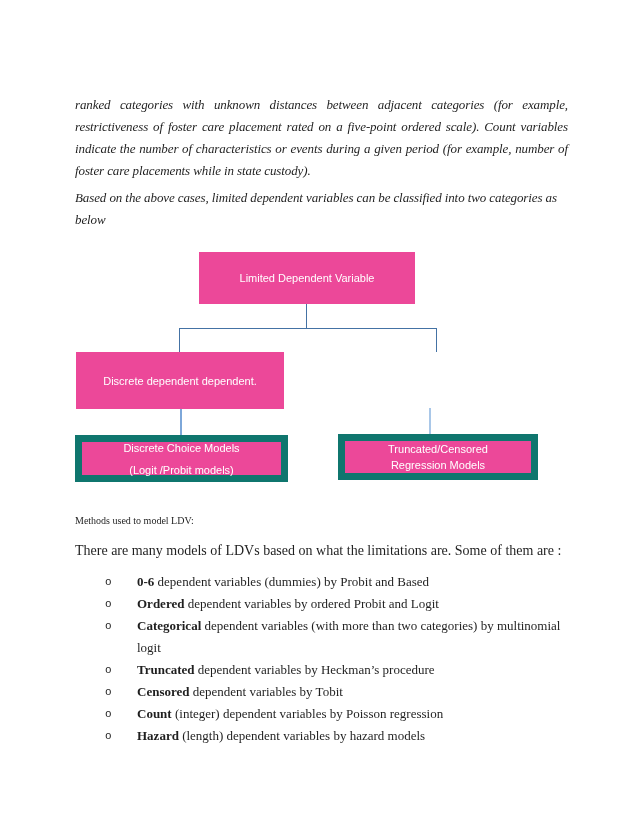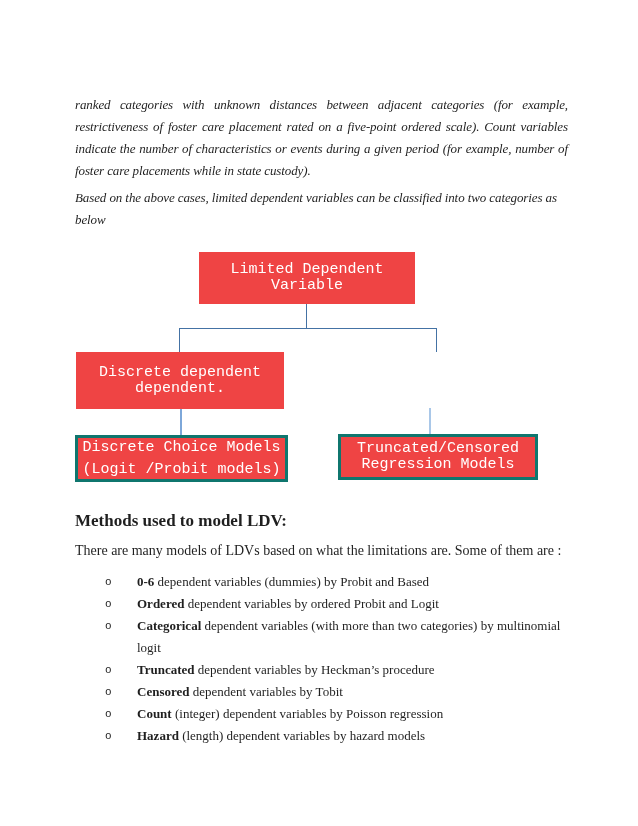--- a/index.html
+++ b/index.html
@@ -14,51 +14,51 @@
   .text-top{padding:94px 70px 0 75px;font-style:italic;}
   .text-bottom{padding:0 70px 0 75px;}
   .para{
     font-size:13px;line-height:22px;
     text-align:justify;
     margin:0 0 5px 0;
     letter-spacing:-0.1px;
   }
   .para.single{text-align:left;}
   .doc-heading{
-    font-size:17px;line-height:22px;font-weight:bold;
+    font-size:10px;line-height:22px;font-weight:normal;
     margin:0 0 0 0;
   }
   .intro{font-size:14px;line-height:22px;margin:8px 0 0 0;}
   ul.ldv-list{list-style:none;margin:9px 0 0 0;padding:0;}
   ul.ldv-list li{
     position:relative;
     font-size:13px;line-height:22px;
     padding-left:62px;
   }
   ul.ldv-list li .bullet{
     position:absolute;left:30px;top:0;
     font-family:"Liberation Mono", monospace;
     font-size:11px;line-height:22px;color:#1f1f1f;
   }
   ul.ldv-list li b{font-weight:bold;}
 
   
   .diagram{position:relative;width:638px;height:274px;}
   .node{
     position:absolute;
-    background:#ef4444;
+    background:#ec4899;
     color:#ffffff;
-    font-family:Liberation Mono, monospace;
-    font-size:15px;line-height:16px;
+    font-family:Liberation Sans, sans-serif;
+    font-size:11px;line-height:16px;
     display:flex;flex-direction:column;
     align-items:center;justify-content:center;
     text-align:center;
     box-sizing:border-box;
   }
-  .node.bordered{border:3px solid #0f766e;}
+  .node.bordered{border:7px solid #0f766e;}
   .connector{position:absolute;background:#4472a4;}
   .connector.light{background:#a9c7e8;}
   .root-box{left:199px;top:16px;width:216px;height:52px;}
   .left-branch-box{left:76px;top:116px;width:208px;height:57px;}
   .right-branch-box{left:333px;top:116px;width:204px;height:56px;}
   .left-leaf-box{left:75px;top:199px;width:213px;height:47px;gap:6px;}
   .right-leaf-box{left:338px;top:198px;width:200px;height:46px;padding:2px 20px;}
   .conn-stem{left:306px;top:68px;width:1px;height:24px;}
   .conn-horizontal{left:179px;top:92px;width:258px;height:1px;}
   .conn-drop-left{left:179px;top:92px;width:1px;height:24px;}

